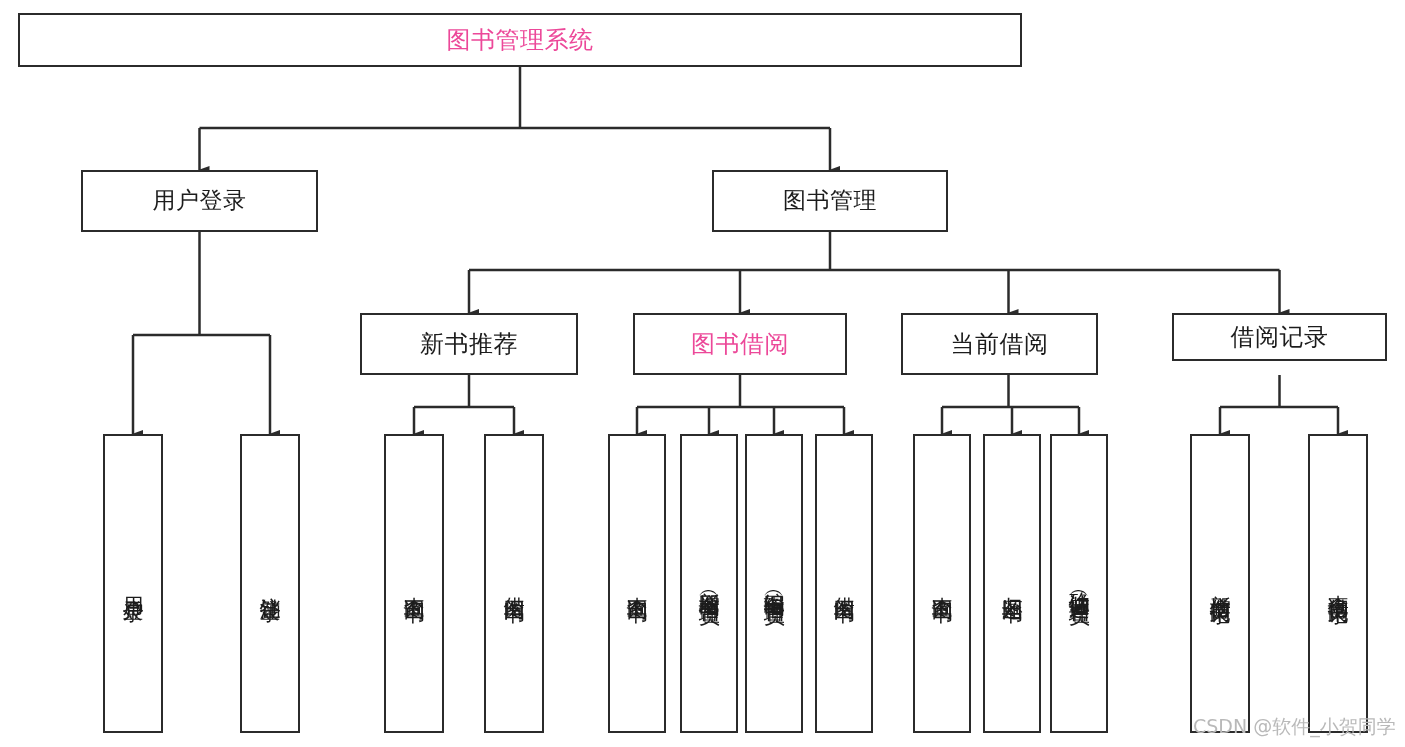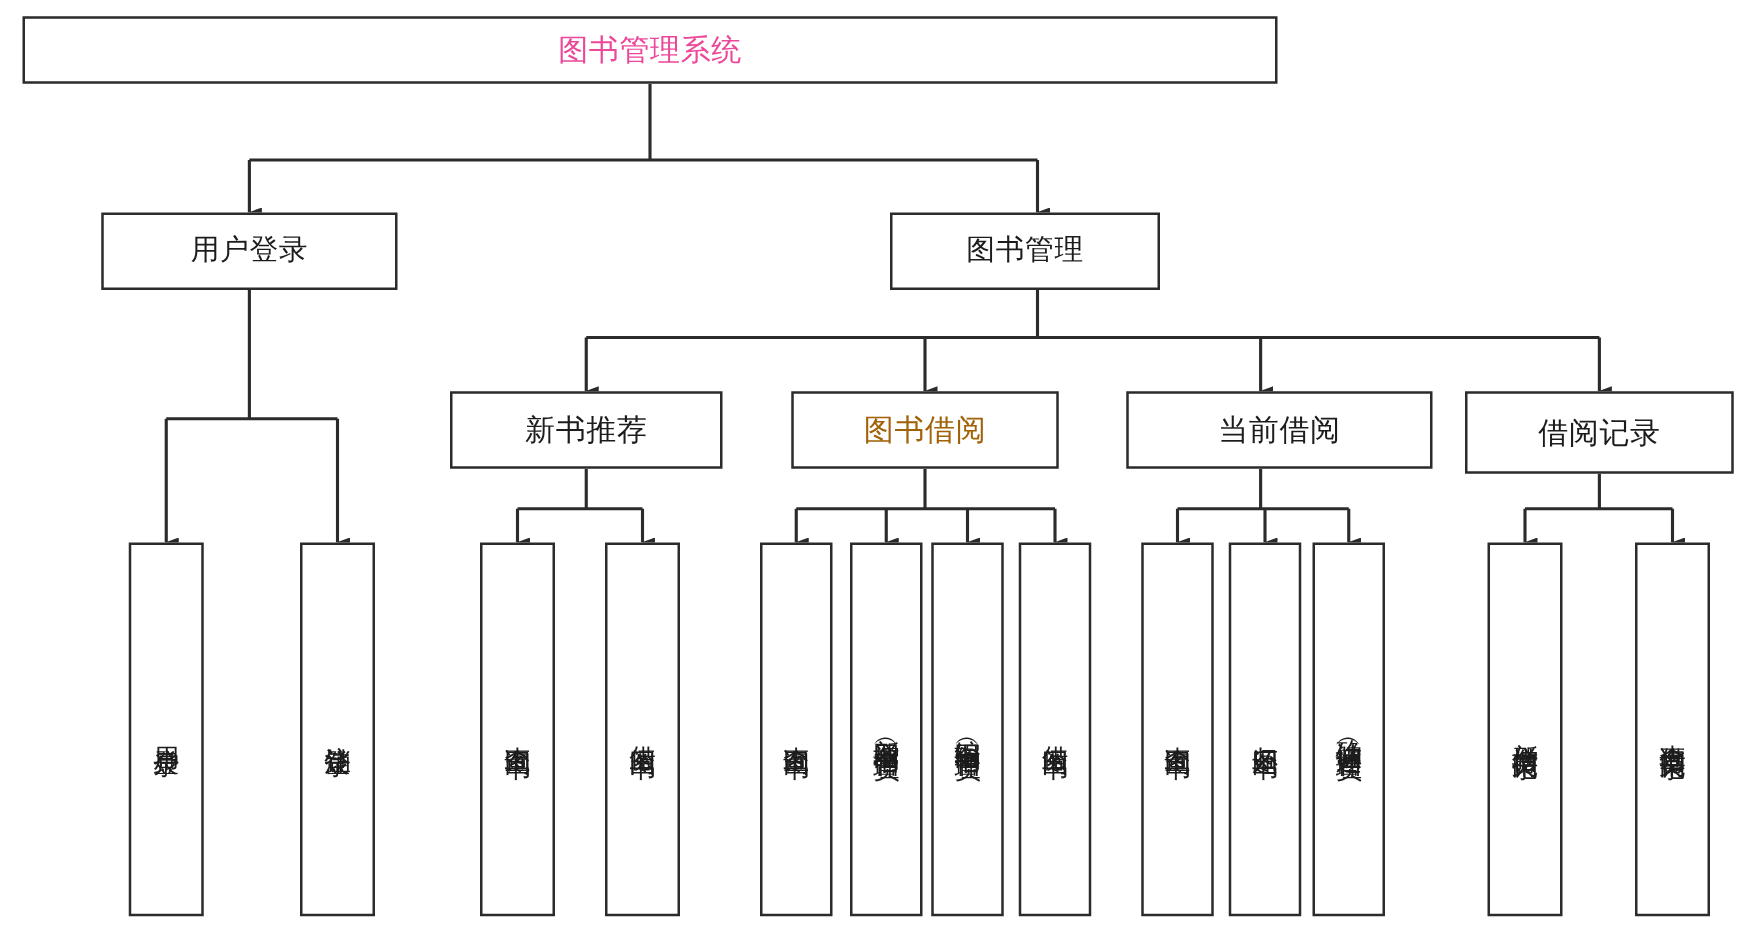--- a/index.html
+++ b/index.html
@@ -109,33 +109,33 @@
         <line x1="1338" y1="407" x2="1338" y2="434" stroke="#2b2b2b" stroke-width="2.5" marker-end="url(#arrowhead)"></line>
       </g>
   </svg>
   <div id="nodes">
       <div class="node root" style="left: 18px; top: 13px; width: 1004px; height: 54px; border-color: rgb(43, 43, 43); background: rgb(255, 255, 255);">
         <div class="node-label" style="color: #ec4899;">图书管理系统</div>
       </div>
       <div class="node tier1" style="left: 81px; top: 170px; width: 237px; height: 62px; border-color: rgb(43, 43, 43); background: rgb(255, 255, 255);">
         <div class="node-label" style="color: rgb(28, 28, 28);">用户登录</div>
       </div>
-      <div class="node tier1" style="left: 712px; top: 170px; width: 216px; height: 62px; border-color: rgb(43, 43, 43); background: rgb(255, 255, 255);">
+      <div class="node tier1" style="left: 712px; top: 170px; width: 236px; height: 62px; border-color: rgb(43, 43, 43); background: rgb(255, 255, 255);">
         <div class="node-label" style="color: rgb(28, 28, 28);">图书管理</div>
       </div>
       <div class="node tier2" style="left: 360px; top: 313px; width: 218px; height: 62px; border-color: rgb(43, 43, 43); background: rgb(255, 255, 255);">
         <div class="node-label" style="color: rgb(28, 28, 28);">新书推荐</div>
       </div>
       <div class="node tier2" style="left: 633px; top: 313px; width: 214px; height: 62px; border-color: rgb(43, 43, 43); background: rgb(255, 255, 255);">
-        <div class="node-label" style="color: #a16207; text-align: right;">图书借阅</div>
+        <div class="node-label" style="color: #ec4899; text-align: right;">图书借阅</div>
       </div>
-      <div class="node tier2" style="left: 901px; top: 313px; width: 245px; height: 62px; border-color: rgb(43, 43, 43); background: rgb(255, 255, 255);">
+      <div class="node tier2" style="left: 901px; top: 313px; width: 197px; height: 62px; border-color: rgb(43, 43, 43); background: rgb(255, 255, 255);">
         <div class="node-label" style="color: rgb(28, 28, 28);">当前借阅</div>
       </div>
-      <div class="node tier2" style="left: 1172px; top: 313px; width: 215px; height: 66px; border-color: rgb(43, 43, 43); background: rgb(255, 255, 255);">
+      <div class="node tier2" style="left: 1172px; top: 313px; width: 215px; height: 48px; border-color: rgb(43, 43, 43); background: rgb(255, 255, 255);">
         <div class="node-label" style="color: rgb(28, 28, 28);">借阅记录</div>
       </div>
       <div class="node leaf" style="left: 103px; top: 434px; width: 60px; height: 299px; border-color: rgb(43, 43, 43); background: rgb(255, 255, 255);">
         <div class="node-label" style="color: rgb(28, 28, 28);">用户登录</div>
       </div>
       <div class="node leaf" style="left: 240px; top: 434px; width: 60px; height: 299px; border-color: rgb(43, 43, 43); background: rgb(255, 255, 255);">
         <div class="node-label" style="color: rgb(28, 28, 28);">注销登录</div>
       </div>
       <div class="node leaf" style="left: 384px; top: 434px; width: 60px; height: 299px; border-color: rgb(43, 43, 43); background: rgb(255, 255, 255);">
         <div class="node-label" style="color: rgb(28, 28, 28);">查询图书</div>
@@ -164,13 +164,14 @@
       <div class="node leaf" style="left: 1050px; top: 434px; width: 58px; height: 299px; border-color: rgb(43, 43, 43); background: rgb(255, 255, 255);">
         <div class="node-label" style="color: rgb(28, 28, 28);">确认归还（管理员）</div>
       </div>
       <div class="node leaf" style="left: 1190px; top: 434px; width: 60px; height: 299px; border-color: rgb(43, 43, 43); background: rgb(255, 255, 255);">
         <div class="node-label" style="color: rgb(28, 28, 28);">新增借阅记录</div>
       </div>
       <div class="node leaf" style="left: 1308px; top: 434px; width: 60px; height: 299px; border-color: rgb(43, 43, 43); background: rgb(255, 255, 255);">
         <div class="node-label" style="color: rgb(28, 28, 28);">查询借阅记录</div>
       </div>
     </div>
+  <div class="watermark" style="left: 1193px; top: 714px; color: rgb(185, 185, 185);">CSDN @软件_小贺同学</div>
 </div>
 
 </body></html>

